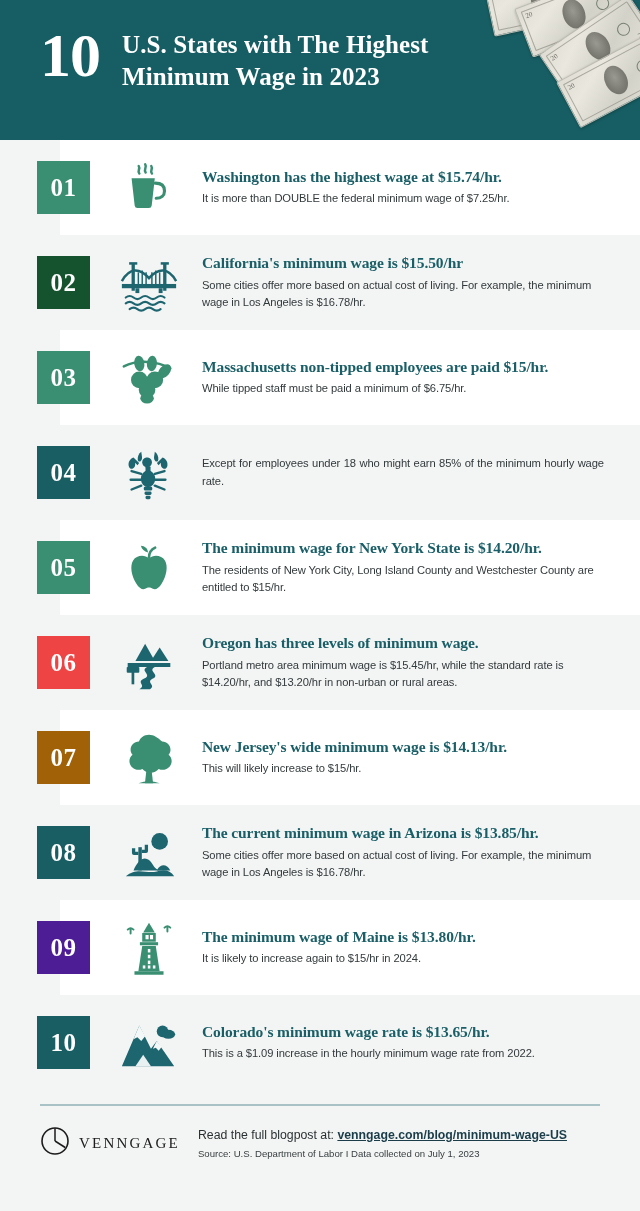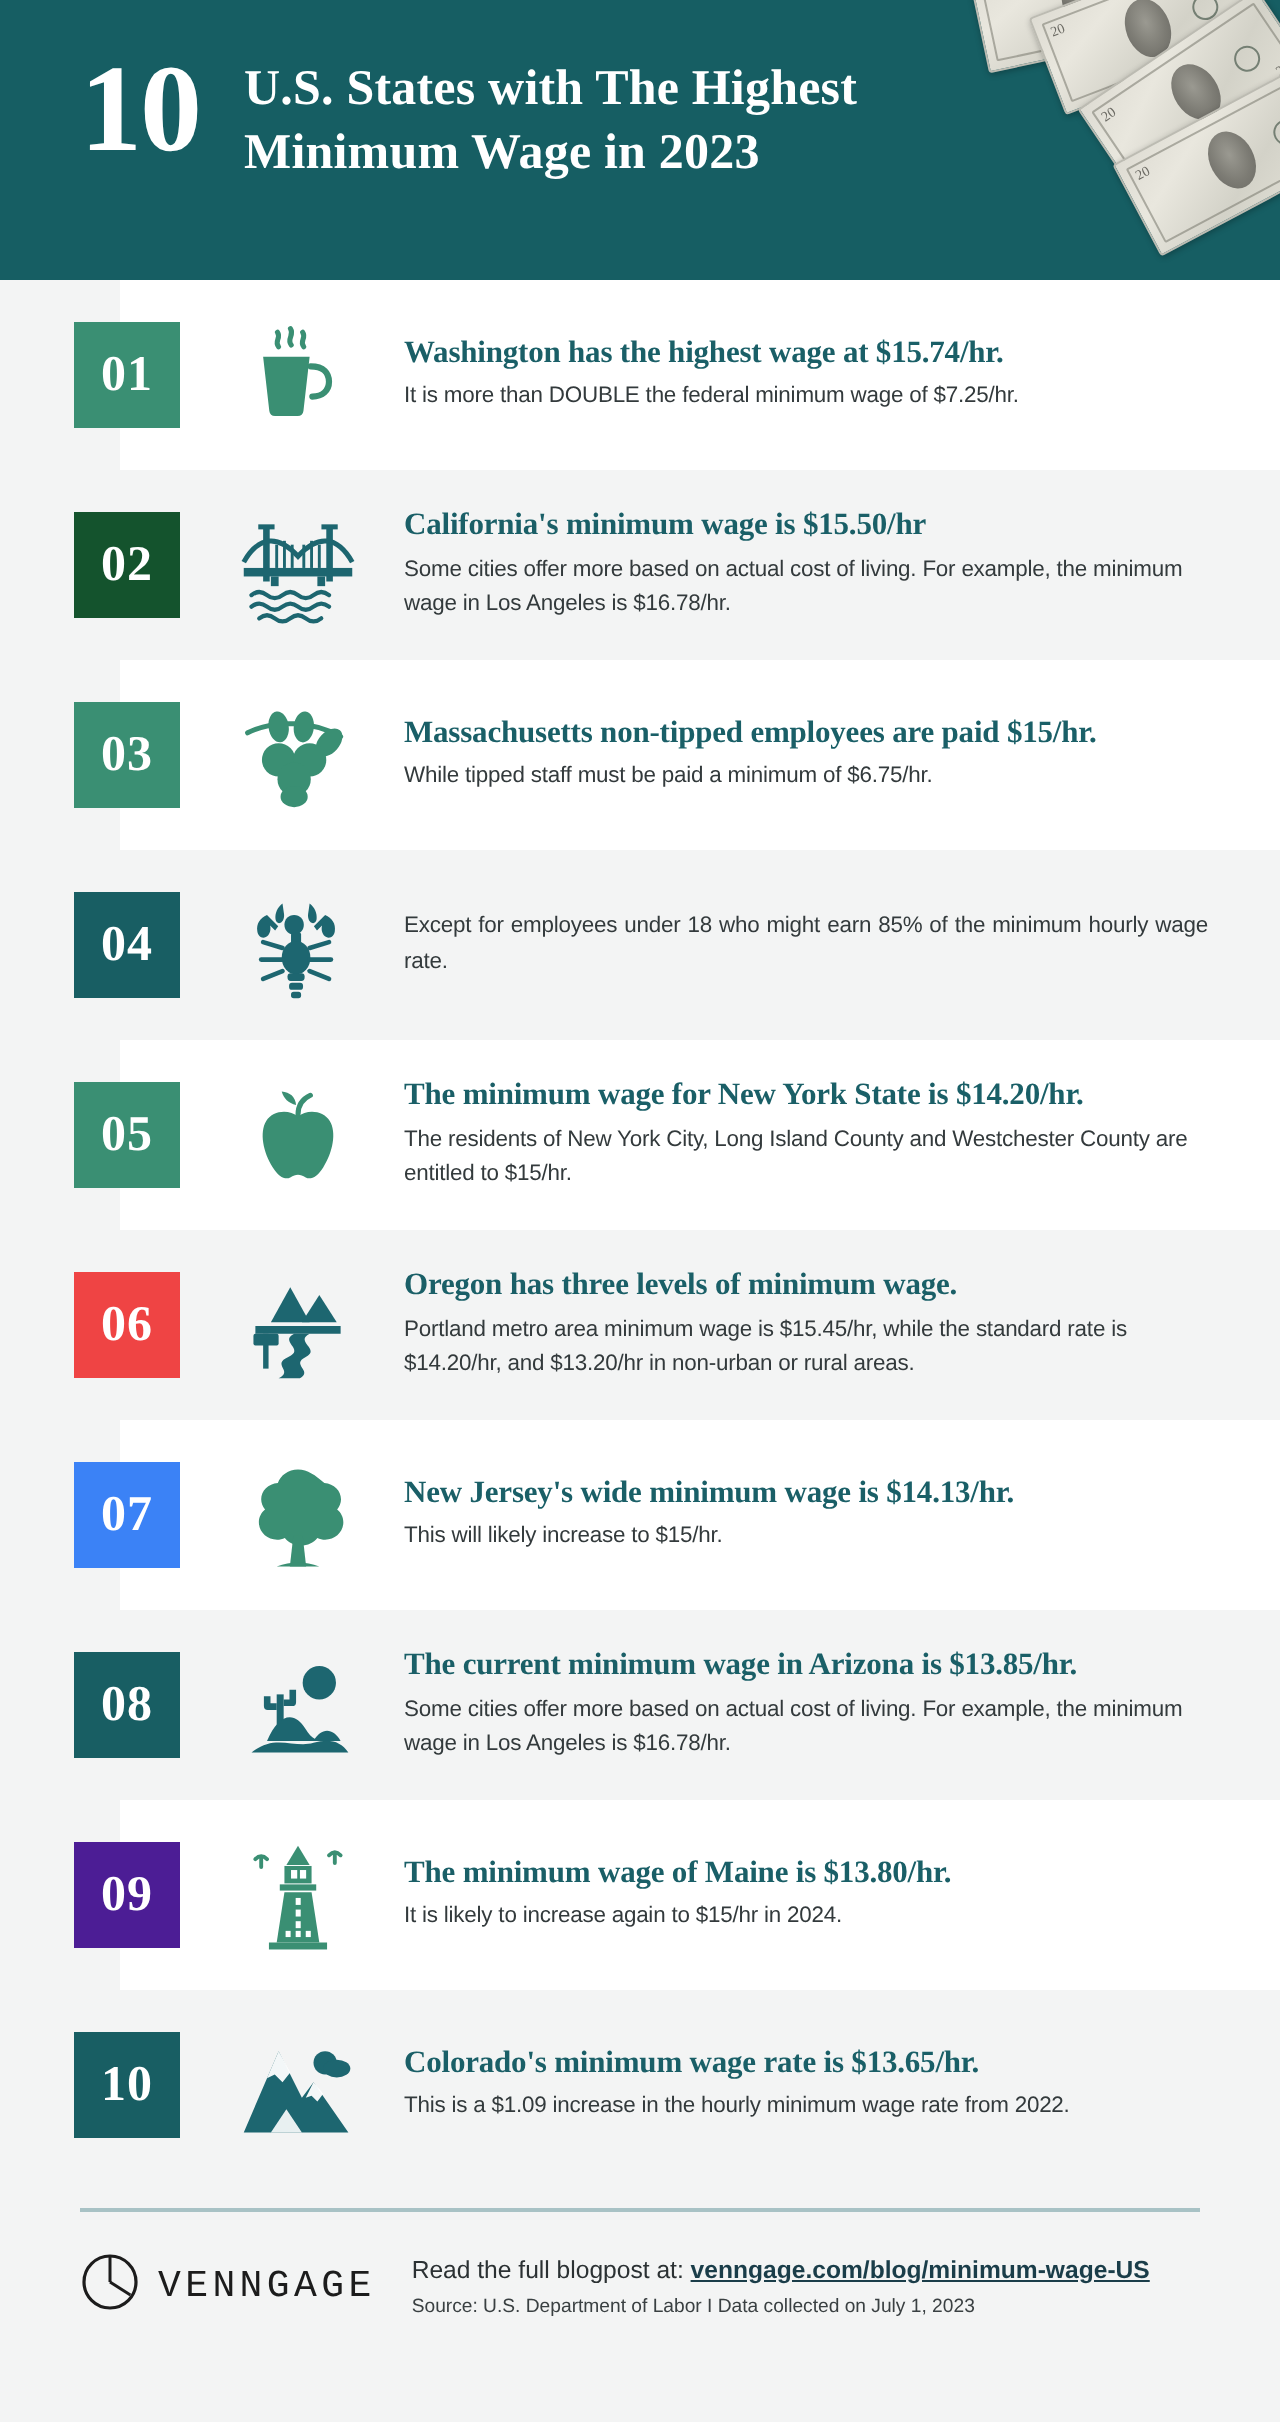--- a/index.html
+++ b/index.html
@@ -187,22 +187,22 @@
     margin-top: 20px;
     gap: 18px;
   }
   .brand {
     display: flex;
     align-items: center;
     gap: 9px;
     flex: 0 0 auto;
   }
   .brand-name {
-    font-family: Liberation Mono, monospace;
-    font-size: 19px;
+    font-family: Liberation Serif, serif;
+    font-size: 15px;
     letter-spacing: 2.2px;
     color: #1c1c1c;
   }
   .footer-text { flex: 1 1 auto; padding-top: 1px; }
   .footer-line1 {
     font-size: 12.3px;
     color: #2b3133;
     line-height: 1.35;
   }
   .footer-link {
@@ -381,21 +381,21 @@
           <rect x="9" y="36" width="13" height="6" rx="1" fill="#1d6670"></rect>
         </svg>
       </div>
       <div class="text-cell">
         <div class="row-title">Oregon has three levels of minimum wage.</div>
         <div class="row-sub">Portland metro area minimum wage is $15.45/hr, while the standard rate is $14.20/hr, and $13.20/hr in non-urban or rural areas.</div>
       </div>
     </div>
     <div class="row alt">
       <div class="card"></div>
-      <div class="badge" style="background:#3b82f6">07</div>
+      <div class="badge" style="background:#a16207">07</div>
       <div class="icon-cell">
         <svg width="62" height="62" viewBox="0 0 64 64">
           <path d="M32 8 c-5 0-9 3-10.4 7 -5 .4-8.6 4-8.6 8.4 0 2 .8 3.8 2 5.2 -2 1.6-3.2 4-3.2 6.6 0 5 4.2 9 9.4 9 1.4 0 2.8-.3 4-.9 2 2.4 5 3.9 8.4 3.9 3.4 0 6.4-1.5 8.4-3.9 1.2 .6 2.6 .9 4 .9 5.2 0 9.4-4 9.4-9 0-2.6-1.2-5-3.2-6.6 1.2-1.4 2-3.2 2-5.2 0-4.4-3.6-8-8.6-8.4C41 11 37 8 32 8 Z" fill="#3a8f73"></path>
           <path d="M29.6 42 h4.8 l1.8 16 h-8.4 Z" fill="#3a8f73"></path>
           <path d="M21 58 q11-4 22 0 Z" fill="#3a8f73"></path>
         </svg>
       </div>
       <div class="text-cell">
         <div class="row-title">New Jersey's wide minimum wage is $14.13/hr.</div>
         <div class="row-sub">This will likely increase to $15/hr.</div>

